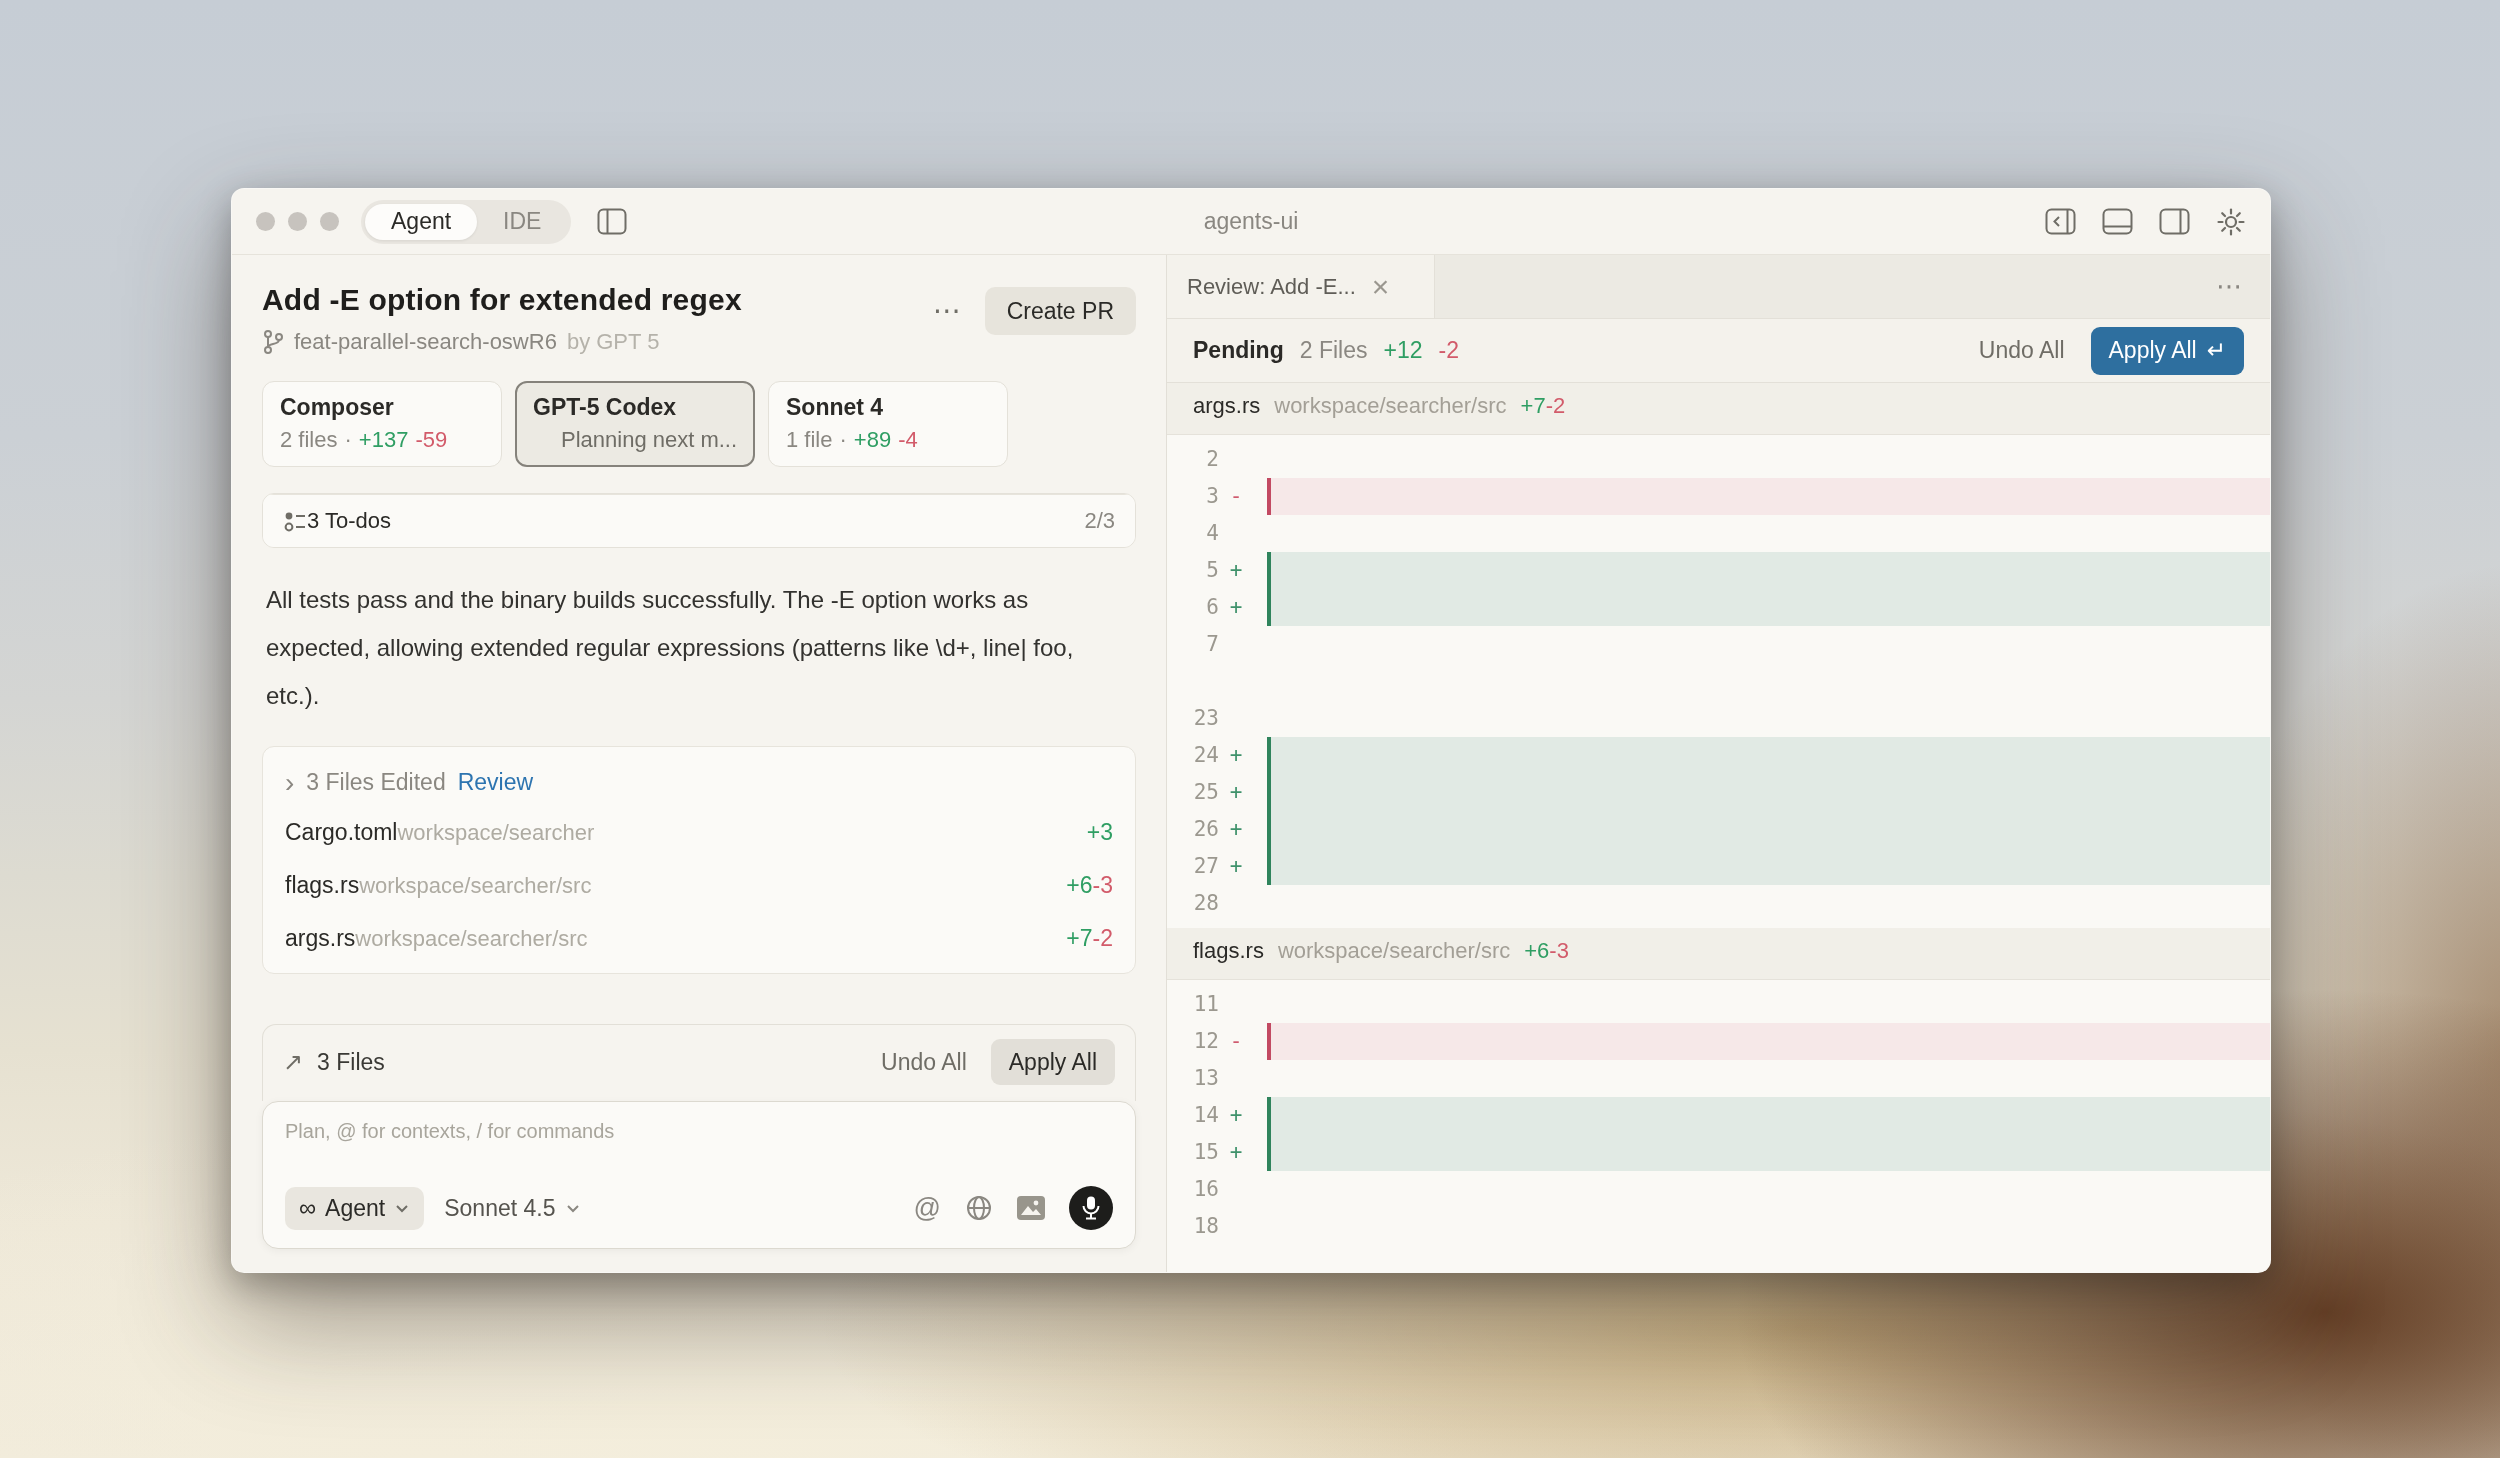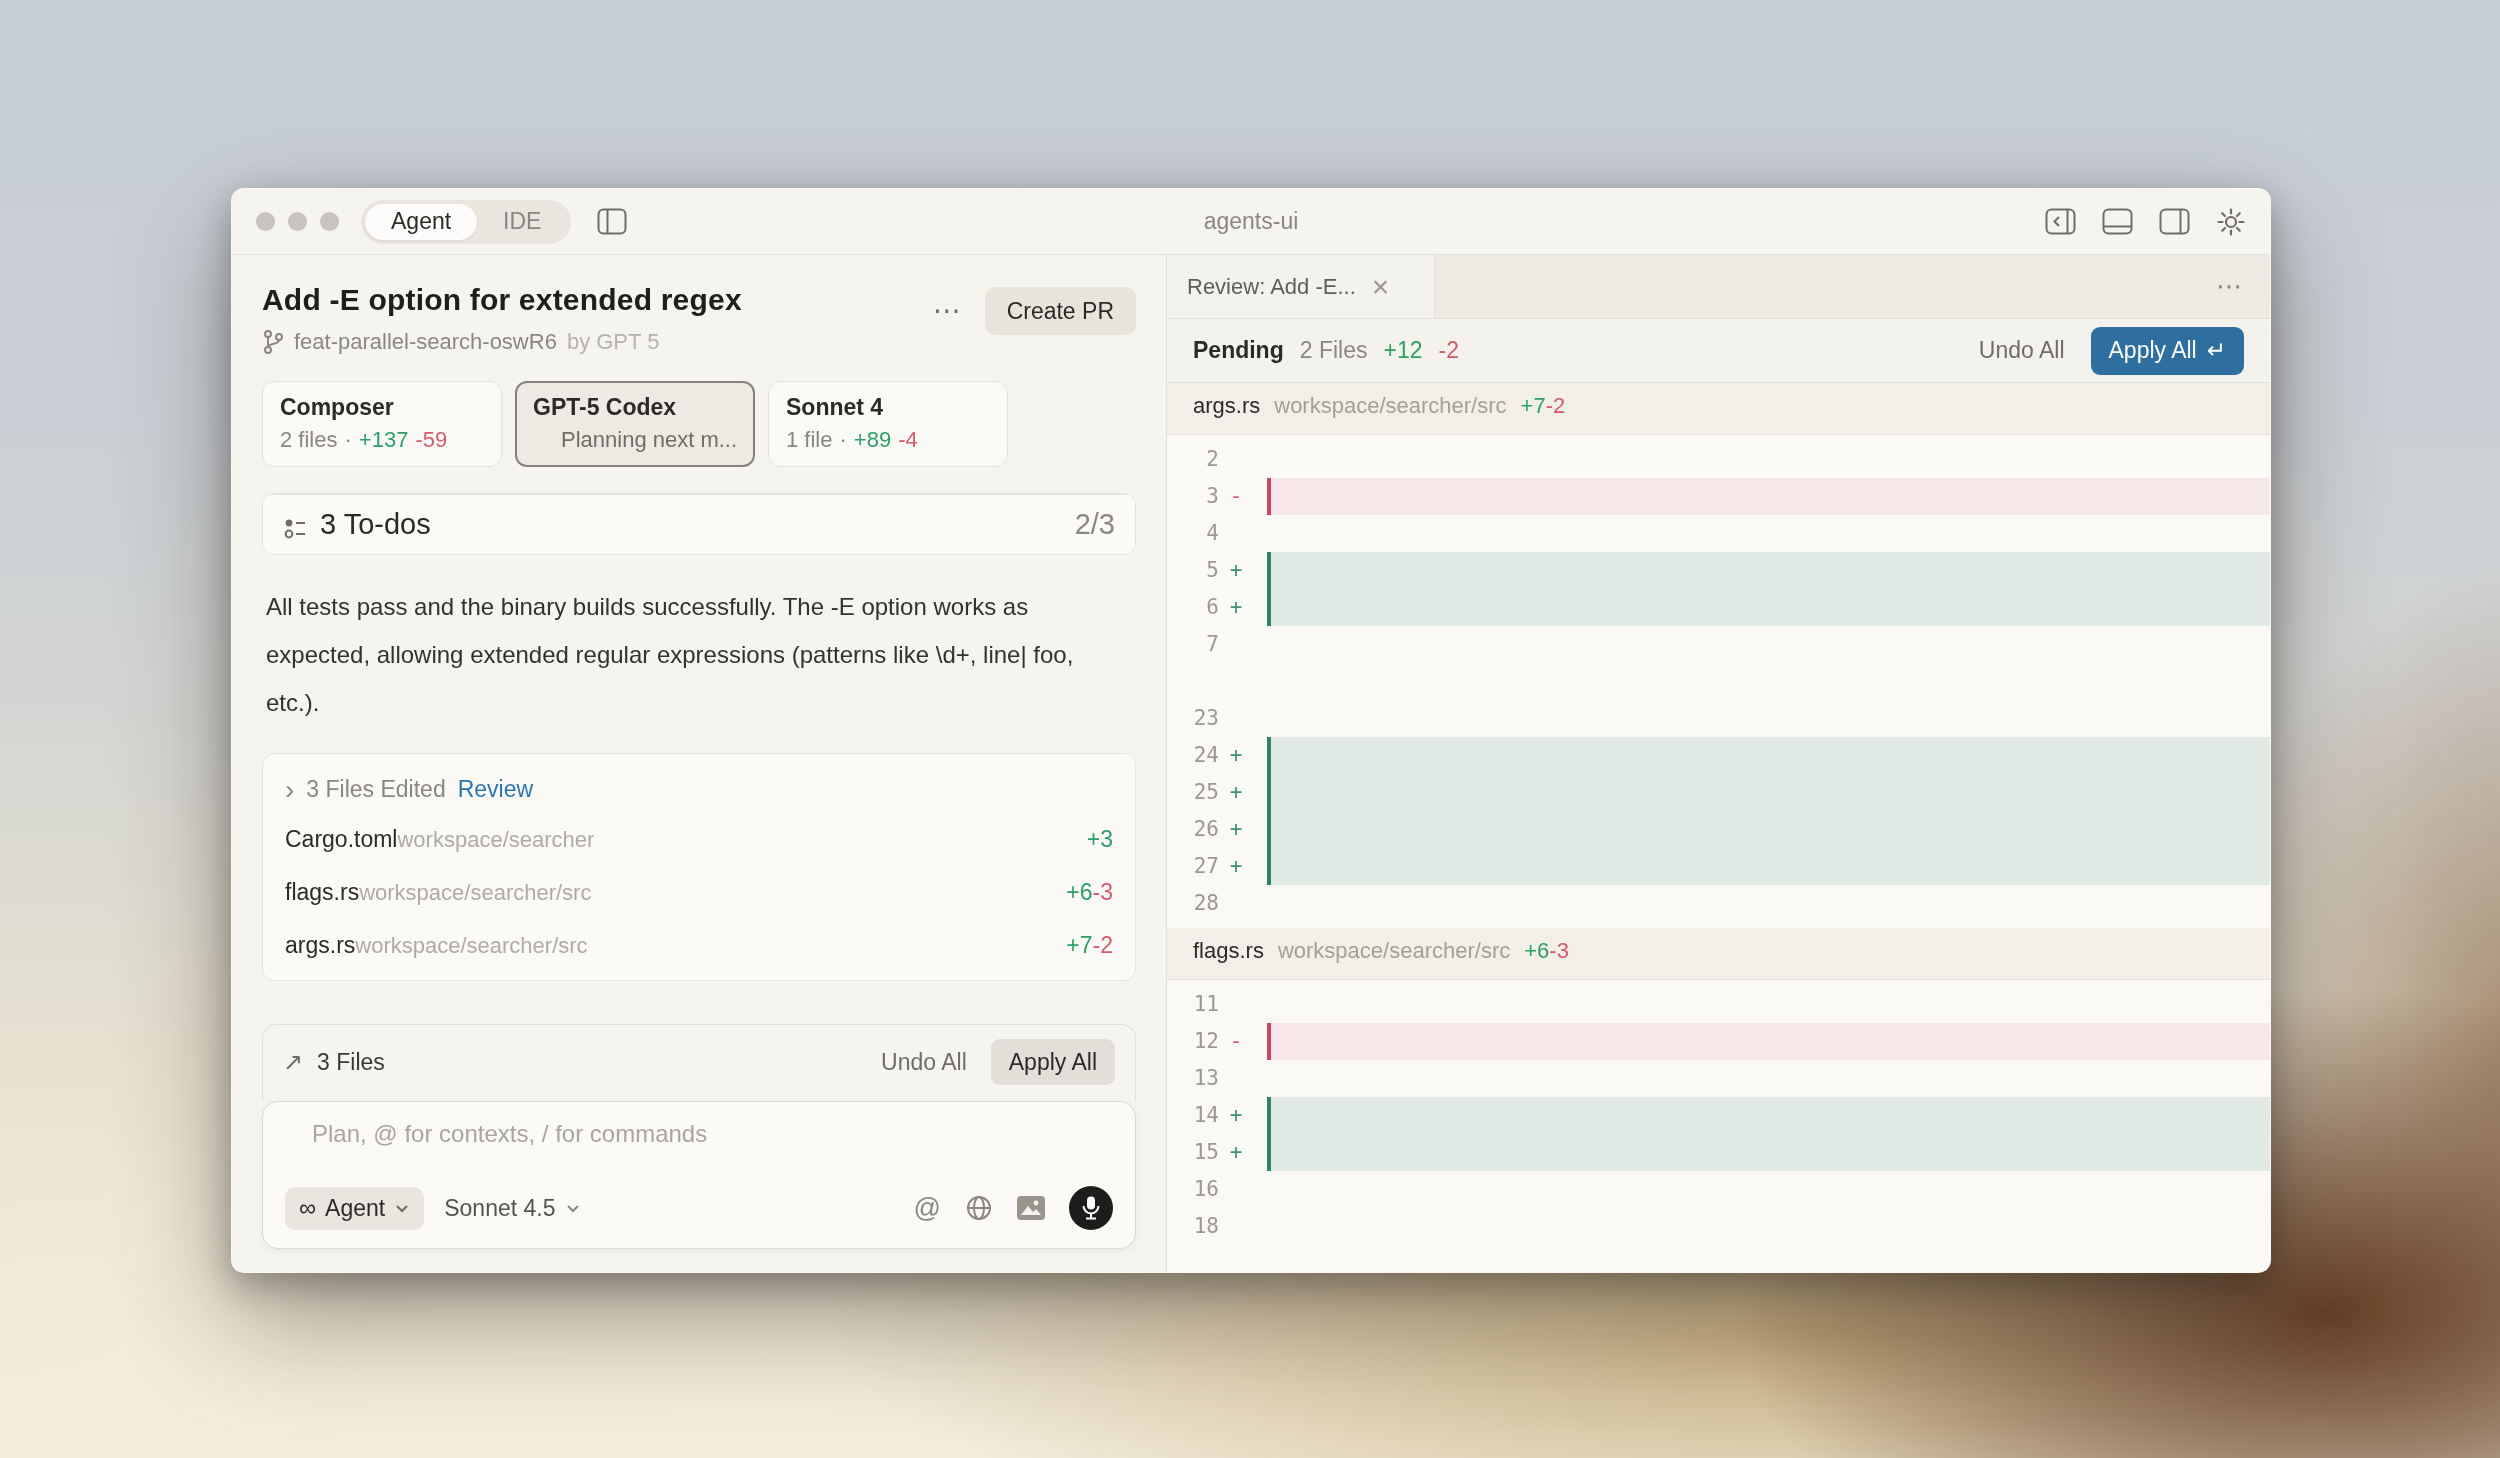--- a/index.html
+++ b/index.html
@@ -47,42 +47,42 @@
   .cards { display:flex; gap:13px; margin-bottom:26px; }
   .card { width:240px; height:86px; background:#fbfaf7; border:1px solid #e4e1d9; border-radius:12px; padding:12px 17px; }
   .card.selected { background:#eceae3; border:2px solid #85827b; padding:11px 16px; }
   .card-name { font-size:23px; font-weight:700; color:#2b2a27; margin-bottom:6px; }
   .card-meta { font-size:22px; color:#8a8781; display:flex; gap:7px; white-space:nowrap; }
   .card-meta .status { color:#6f6d66; }
   .plus { color:var(--green,#2f9e63); }
   .minus { color:var(--red,#d25b6a); }
   .taskbox { border:1px solid #e4e1d9; border-radius:12px; overflow:hidden; margin-bottom:28px; }
   .task-top { background:#efede6; padding:15px 20px; font-size:23px; color:#44433f; white-space:nowrap; overflow:hidden; }
-  .task-bottom { background:#fbfaf7; border-top:1px solid #e7e4dc; padding:13px 20px; display:flex; align-items:flex-end; gap:13px;
-    font-size:29px; color:#2b2a27; }
+  .task-bottom { background:#fbfaf7; border-top:1px solid #e7e4dc; padding:13px 20px; display:flex; align-items:flex-end; 
+    font-size:22px; color:#2b2a27; }
   .task-progress { margin-left:auto; color:#8a8781; }
   .para { font-size:24px; line-height:48px; color:#33322f; padding:0 4px; margin-bottom:26px; }
   .filescard { background:#fbfaf7; border:1px solid #e7e4dc; border-radius:12px; padding:16px 22px 8px 22px; }
   .fc-head { display:flex; align-items:center; gap:12px; font-size:23px; color:#8a8781; padding:6px 0 10px 0; }
   .fc-chevron { font-size:28px; line-height:20px; color:#8a8781; }
   .fc-review { color:var(--link,#2d74b0); }
   .frow { display:flex; align-items:baseline; gap:0; padding:13px 0; font-size:23px; }
   .frow .fname { color:#2b2a27; }
   .frow .fpath { color:#aeaba2; font-size:22px; }
   .frow .fstats { margin-left:auto; }
   .spacer { flex:1; }
   .applybar { border:1px solid #e2dfd7; border-bottom:none; border-radius:14px 14px 0 0; padding:14px 20px 16px 20px;
     display:flex; align-items:center; gap:14px; font-size:23px; color:#3a3935; }
   .applybar .arrow { color:#6f6d66; font-size:24px; }
   .applybar-actions { margin-left:auto; display:flex; align-items:center; gap:24px; }
   .undo-text { color:#6f6d66; font-size:23px; background:none; }
   .btn-applyall-left { background:#e2dfd8; color:#2b2a27; font-size:23px; height:46px; padding:0 18px; border-radius:9px; }
   .composer { background:#fbfaf7; border:1px solid #dcd9d0; border-radius:16px; padding:18px 22px; height:148px;
     display:flex; flex-direction:column; box-shadow:0 2px 8px rgba(0,0,0,.05); }
-  .placeholder { font-size:24px; color:#a8a59c;margin-left:27px; }
+  .placeholder { font-size:20px; color:#a8a59c; }
   .composer-row { margin-top:auto; display:flex; align-items:center; gap:20px; }
   .mode-pill { display:flex; align-items:center; gap:9px; background:#e9e6df; border-radius:10px; padding:8px 14px;
     font-size:23px; color:#2b2a27; }
   .infinity { font-size:24px; line-height:1; }
   .model-select { display:flex; align-items:center; gap:10px; font-size:23px; color:#55534e; }
   .chev { width:16px; height:16px; display:inline-block; }
   .composer-icons { margin-left:auto; display:flex; align-items:center; gap:24px; color:#8a8781; }
   .at-glyph { font-size:27px; }
   .mic-btn { width:44px; height:44px; border-radius:50%; background:#1d1d1b; display:flex; align-items:center; justify-content:center; }
   

